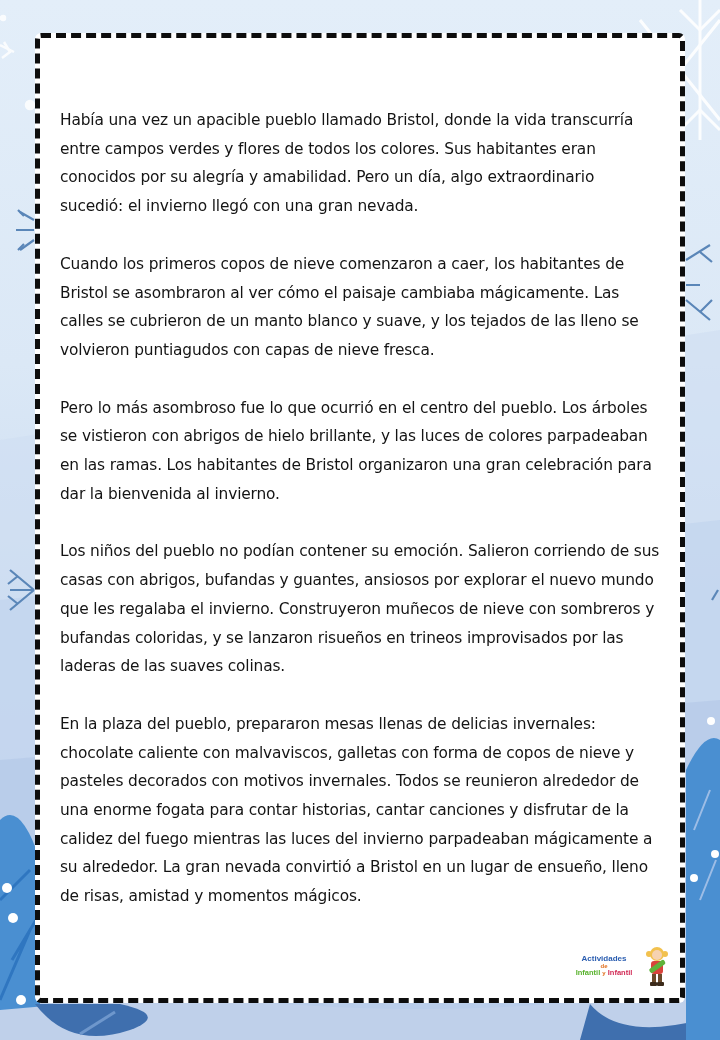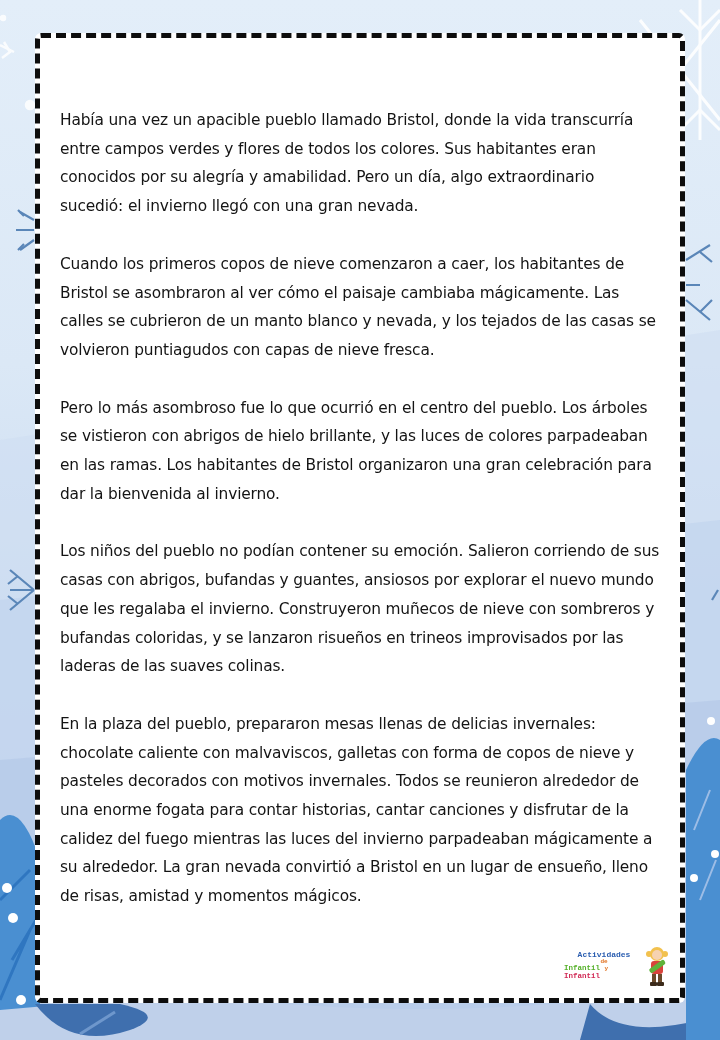--- a/index.html
+++ b/index.html
@@ -33,21 +33,21 @@
     letter-spacing: -0.15px;
   }
   .logo {
     position: absolute;
     right: 4px; bottom: 4px;
     width: 112px; height: 56px;
     display: flex; align-items: center;
   }
   .logo-text {
     display: flex; flex-direction: column; align-items: center;
-    font-family: Liberation Mono, monospace;
+    font-family: Liberation Sans, sans-serif;
     font-weight: bold;
     line-height: 1.05;
     width: 80px;
   }
   .logo-l1 { color: #2a5db0; font-size: 8px; }
   .logo-l2 { color: #e0701f; font-size: 6px; }
   .logo-l3 { font-size: 7.5px; }
   .logo-l3 .g { color: #56b12a; }
   .logo-l3 .y { color: #e0701f; font-size: 6px; }
   .logo-l3 .r { color: #d12a55; }
@@ -108,21 +108,21 @@
   <path d="M686 770 Q705 730 720 740 L720 1040 L686 1040 Z" fill="#4a8fd1"></path>
   <path d="M694 830 L710 790 M700 900 L716 860" stroke="#9dbde6" stroke-width="2" fill="none"></path>
   <circle cx="711" cy="721" r="4" fill="#ffffff"></circle>
   <circle cx="715" cy="854" r="4" fill="#ffffff"></circle>
   <circle cx="694" cy="878" r="4" fill="#ffffff"></circle>
 </svg>
 
 <main class="page">
   <section class="story">
     <p class="para">Había una vez un apacible pueblo llamado Bristol, donde la vida transcurría entre campos verdes y flores de todos los colores. Sus habitantes eran conocidos por su alegría y amabilidad. Pero un día, algo extraordinario sucedió: el invierno llegó con una gran nevada.</p>
-    <p class="para">Cuando los primeros copos de nieve comenzaron a caer, los habitantes de Bristol se asombraron al ver cómo el paisaje cambiaba mágicamente. Las calles se cubrieron de un manto blanco y nevada, y los tejados de las casas se volvieron puntiagudos con capas de nieve fresca.</p>
+    <p class="para">Cuando los primeros copos de nieve comenzaron a caer, los habitantes de Bristol se asombraron al ver cómo el paisaje cambiaba mágicamente. Las calles se cubrieron de un manto blanco y suave, y los tejados de las lleno se volvieron puntiagudos con capas de nieve fresca.</p>
     <p class="para">Pero lo más asombroso fue lo que ocurrió en el centro del pueblo. Los árboles se vistieron con abrigos de hielo brillante, y las luces de colores parpadeaban en las ramas. Los habitantes de Bristol organizaron una gran celebración para dar la bienvenida al invierno.</p>
     <p class="para">Los niños del pueblo no podían contener su emoción. Salieron corriendo de sus casas con abrigos, bufandas y guantes, ansiosos por explorar el nuevo mundo que les regalaba el invierno. Construyeron muñecos de nieve con sombreros y bufandas coloridas, y se lanzaron risueños en trineos improvisados por las laderas de las suaves colinas.</p>
     <p class="para">En la plaza del pueblo, prepararon mesas llenas de delicias invernales: chocolate caliente con malvaviscos, galletas con forma de copos de nieve y pasteles decorados con motivos invernales. Todos se reunieron alrededor de una enorme fogata para contar historias, cantar canciones y disfrutar de la calidez del fuego mientras las luces del invierno parpadeaban mágicamente a su alrededor. La gran nevada convirtió a Bristol en un lugar de ensueño, lleno de risas, amistad y momentos mágicos.</p>
   </section>
 
   <div class="logo">
     <div class="logo-text">
       <span class="logo-l1">Actividades</span>
       <span class="logo-l2">de</span>
       <span class="logo-l3">

